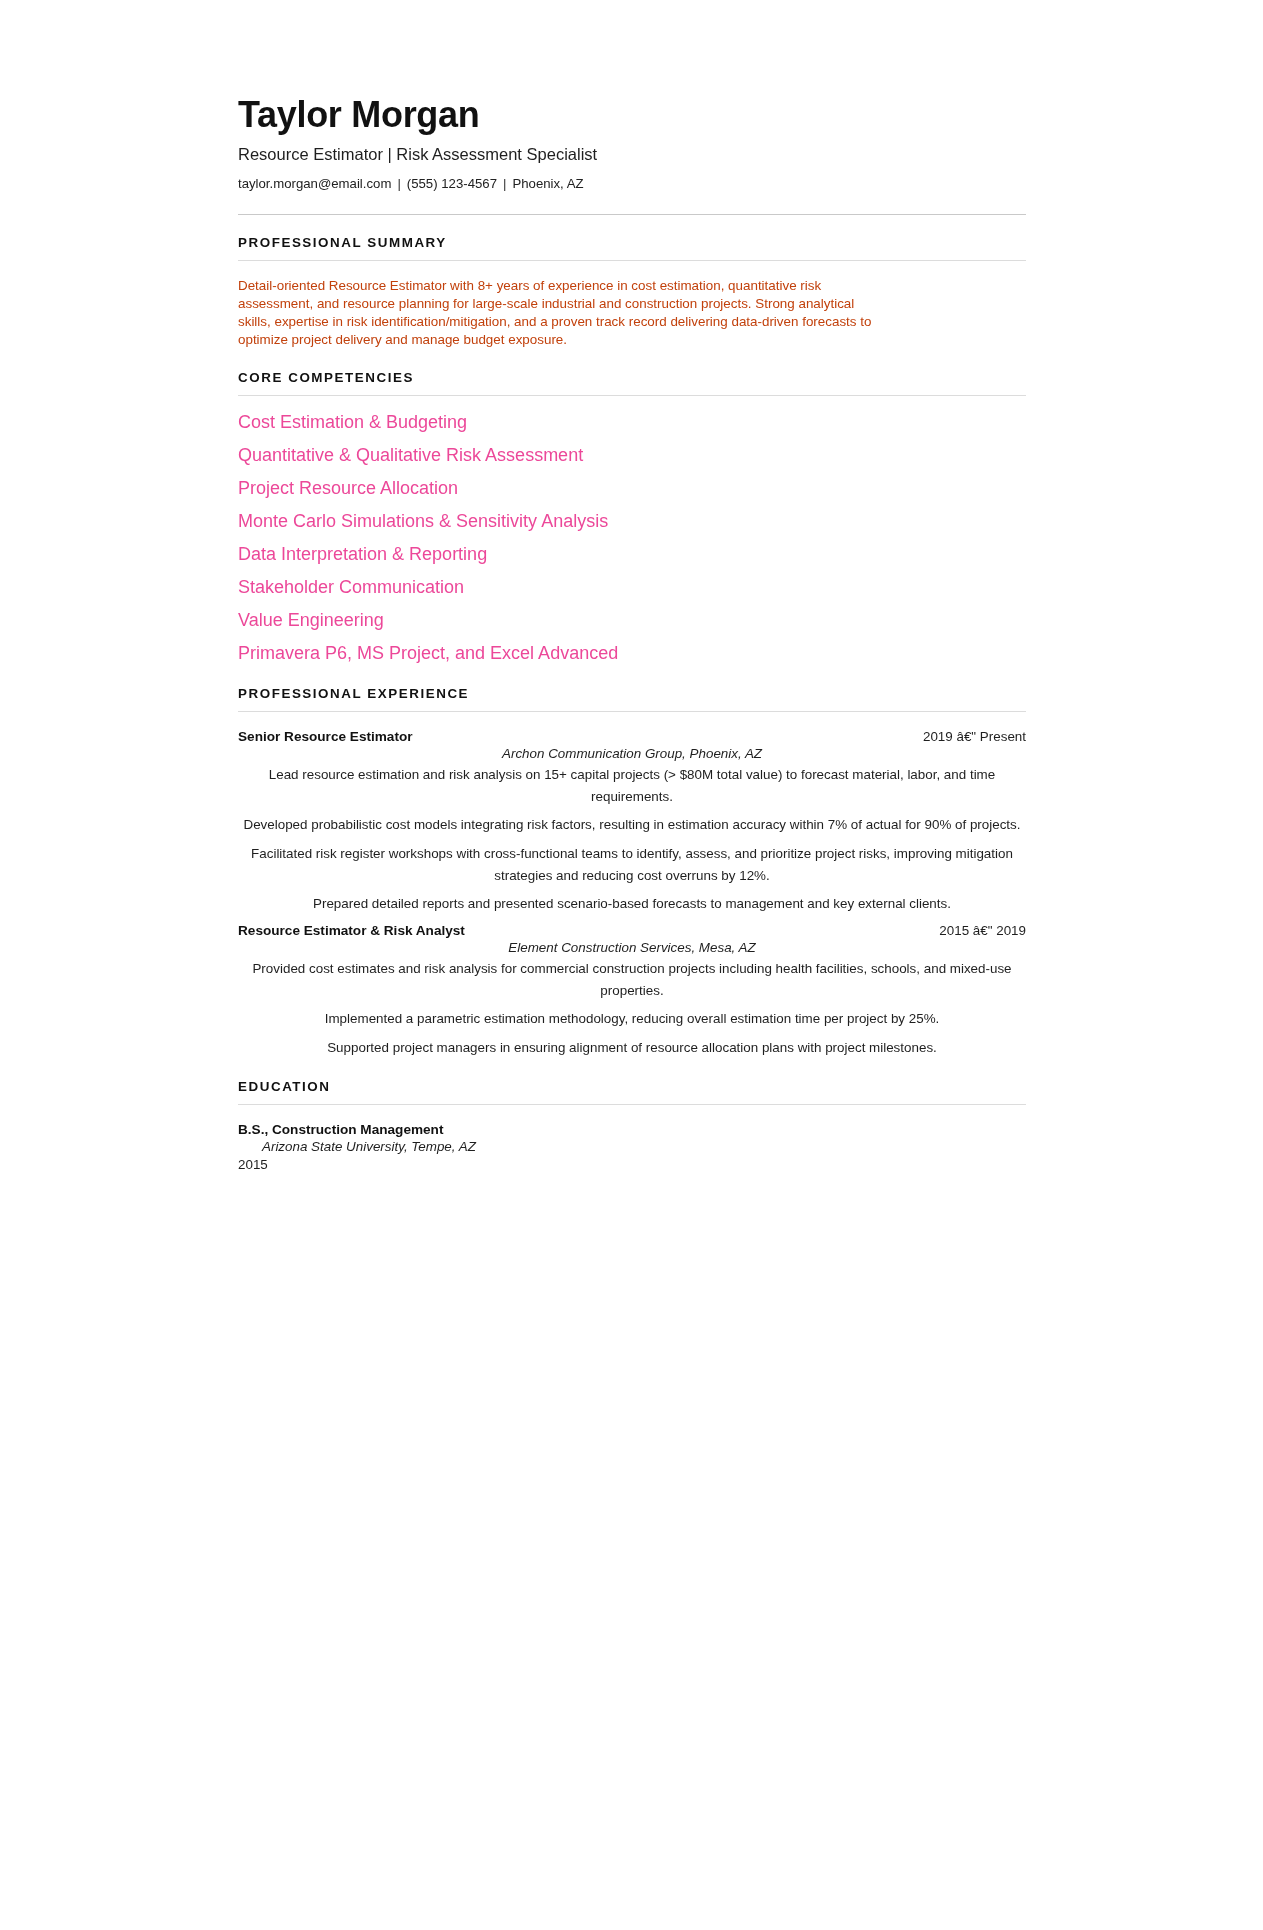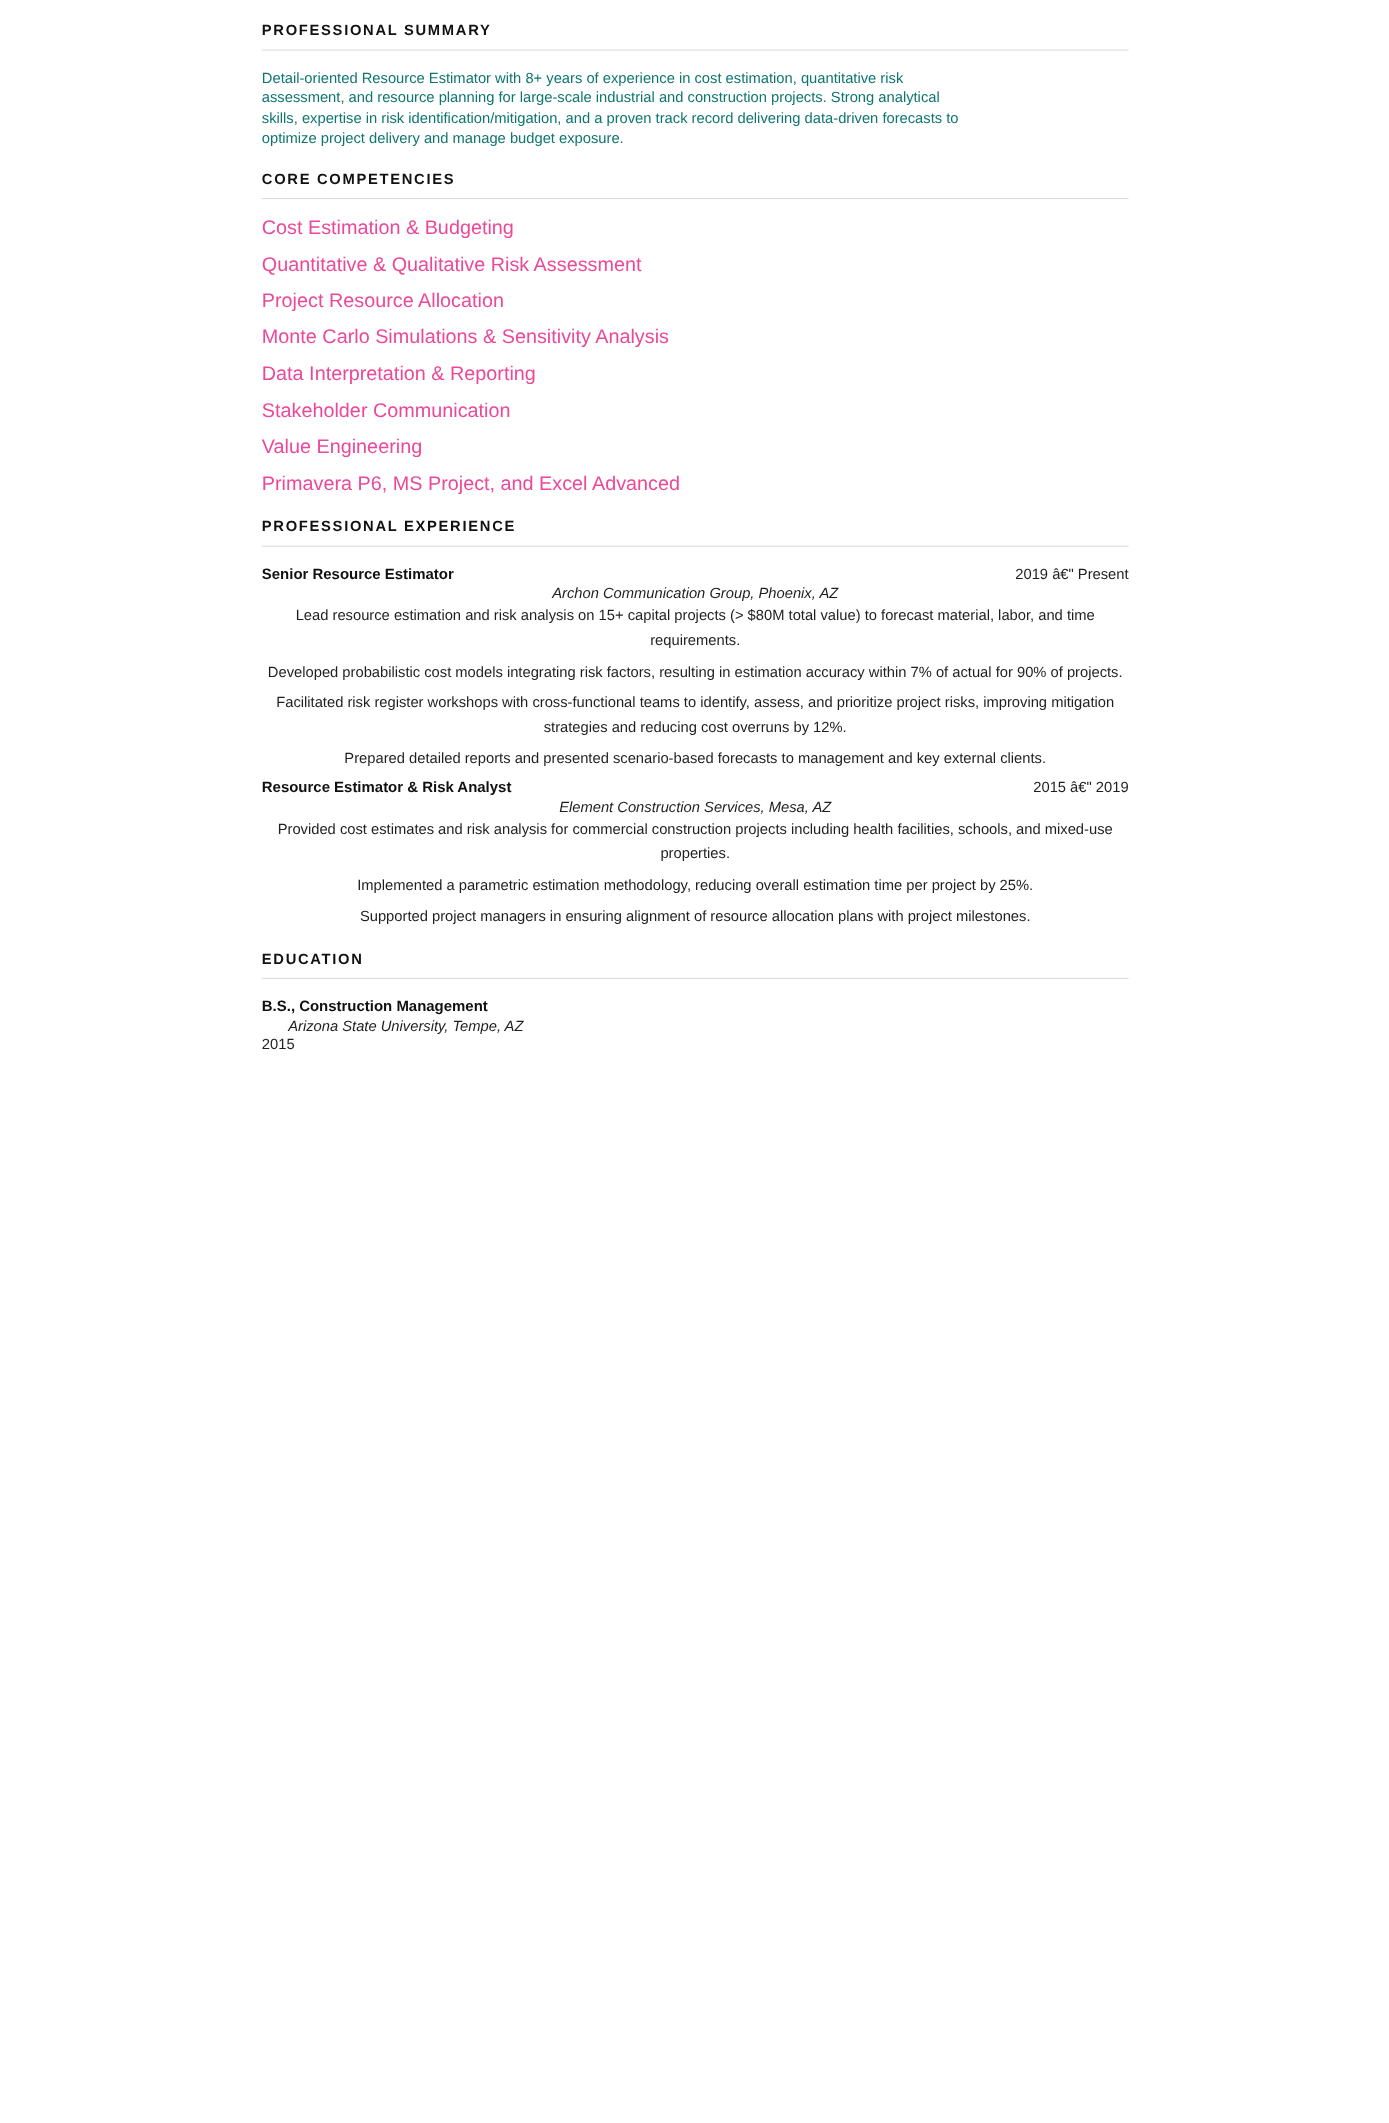--- a/index.html
+++ b/index.html
@@ -78,21 +78,21 @@
     height: 1px;
     background: #dcdcdc;
     margin-bottom: 16px;
   }
 
   
   .summary {
     font-size: 13.4px;
     line-height: 1.36;
     margin: 0;
-    color: #0f766e;
+    color: #c2410c;
     max-width: 645px;
   }
 
   
   .competency-list {
     list-style: none;
     margin: 0;
     padding: 0;
   }
   .competency-list li {
@@ -164,20 +164,28 @@
     color: #1f1f1f;
     line-height: 1.32;
   }
 </style>
 </head>
 <body>
 
 <div class="page">
   <div class="resume">
 
+    <div class="header">
+      <h1 class="name">Taylor Morgan</h1>
+      <div class="headline">Resource Estimator | Risk Assessment Specialist</div>
+      <div class="contact">
+        <span>taylor.morgan@email.com</span><span class="sep">|</span><span>(555) 123-4567</span><span class="sep">|</span><span>Phoenix, AZ</span>
+      </div>
+      <div class="rule-top"></div>
+    </div>
 
     <div class="section">
       <div class="section-title">PROFESSIONAL SUMMARY</div>
       <div class="section-rule"></div>
       <p class="summary">Detail-oriented Resource Estimator with 8+ years of experience in cost estimation, quantitative risk assessment, and resource planning for large-scale industrial and construction projects. Strong analytical skills, expertise in risk identification/mitigation, and a proven track record delivering data-driven forecasts to optimize project delivery and manage budget exposure.</p>
     </div>
 
     <div class="section">
       <div class="section-title">CORE COMPETENCIES</div>
       <div class="section-rule"></div>

